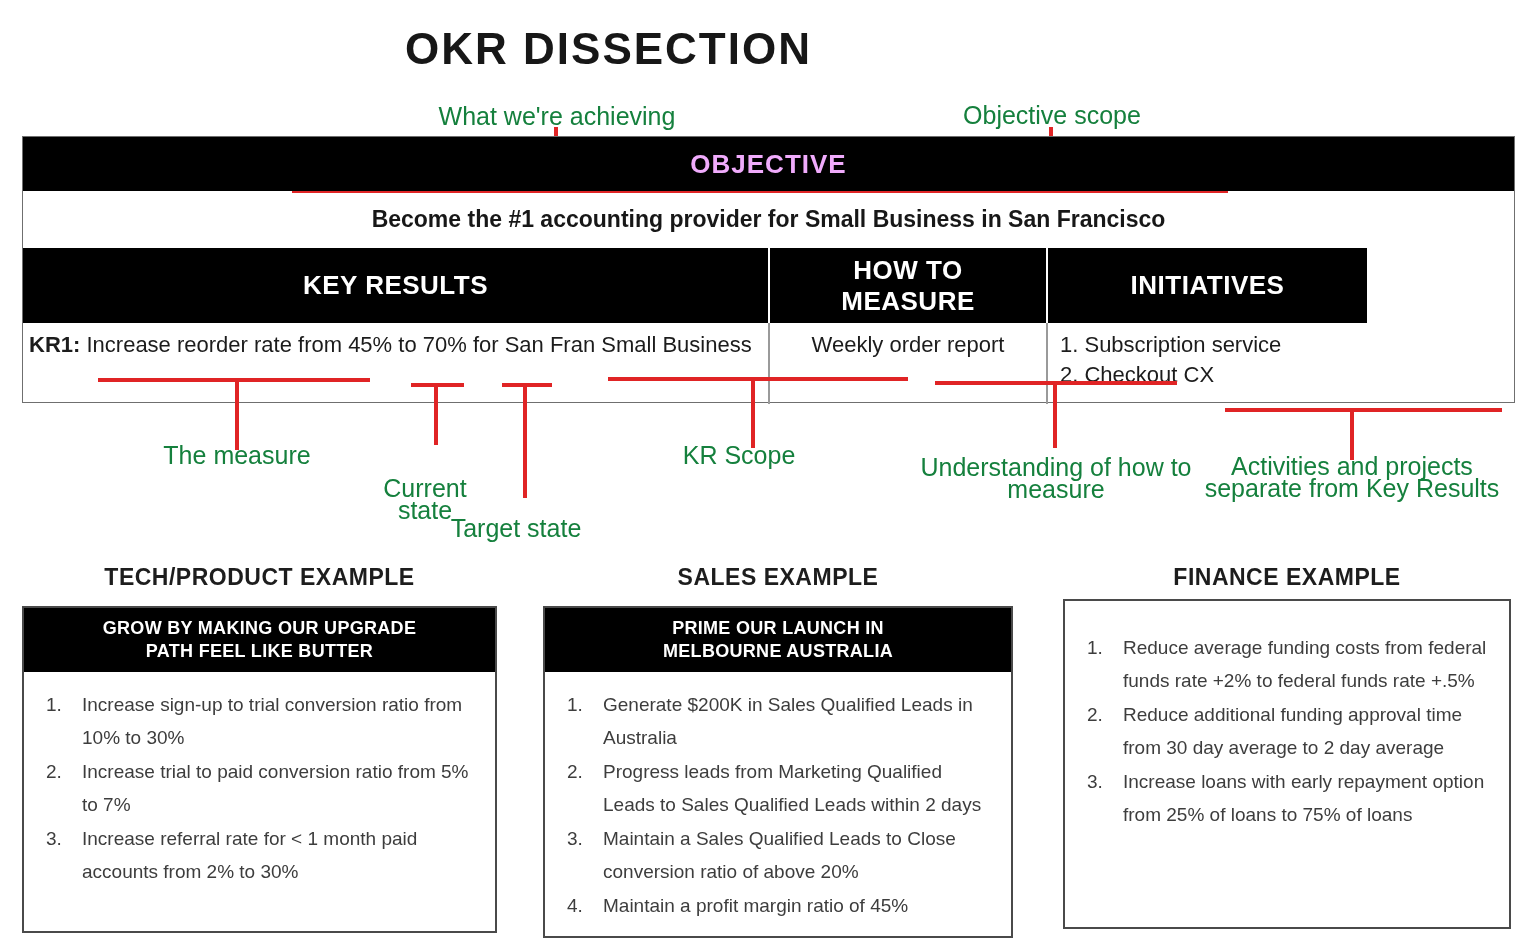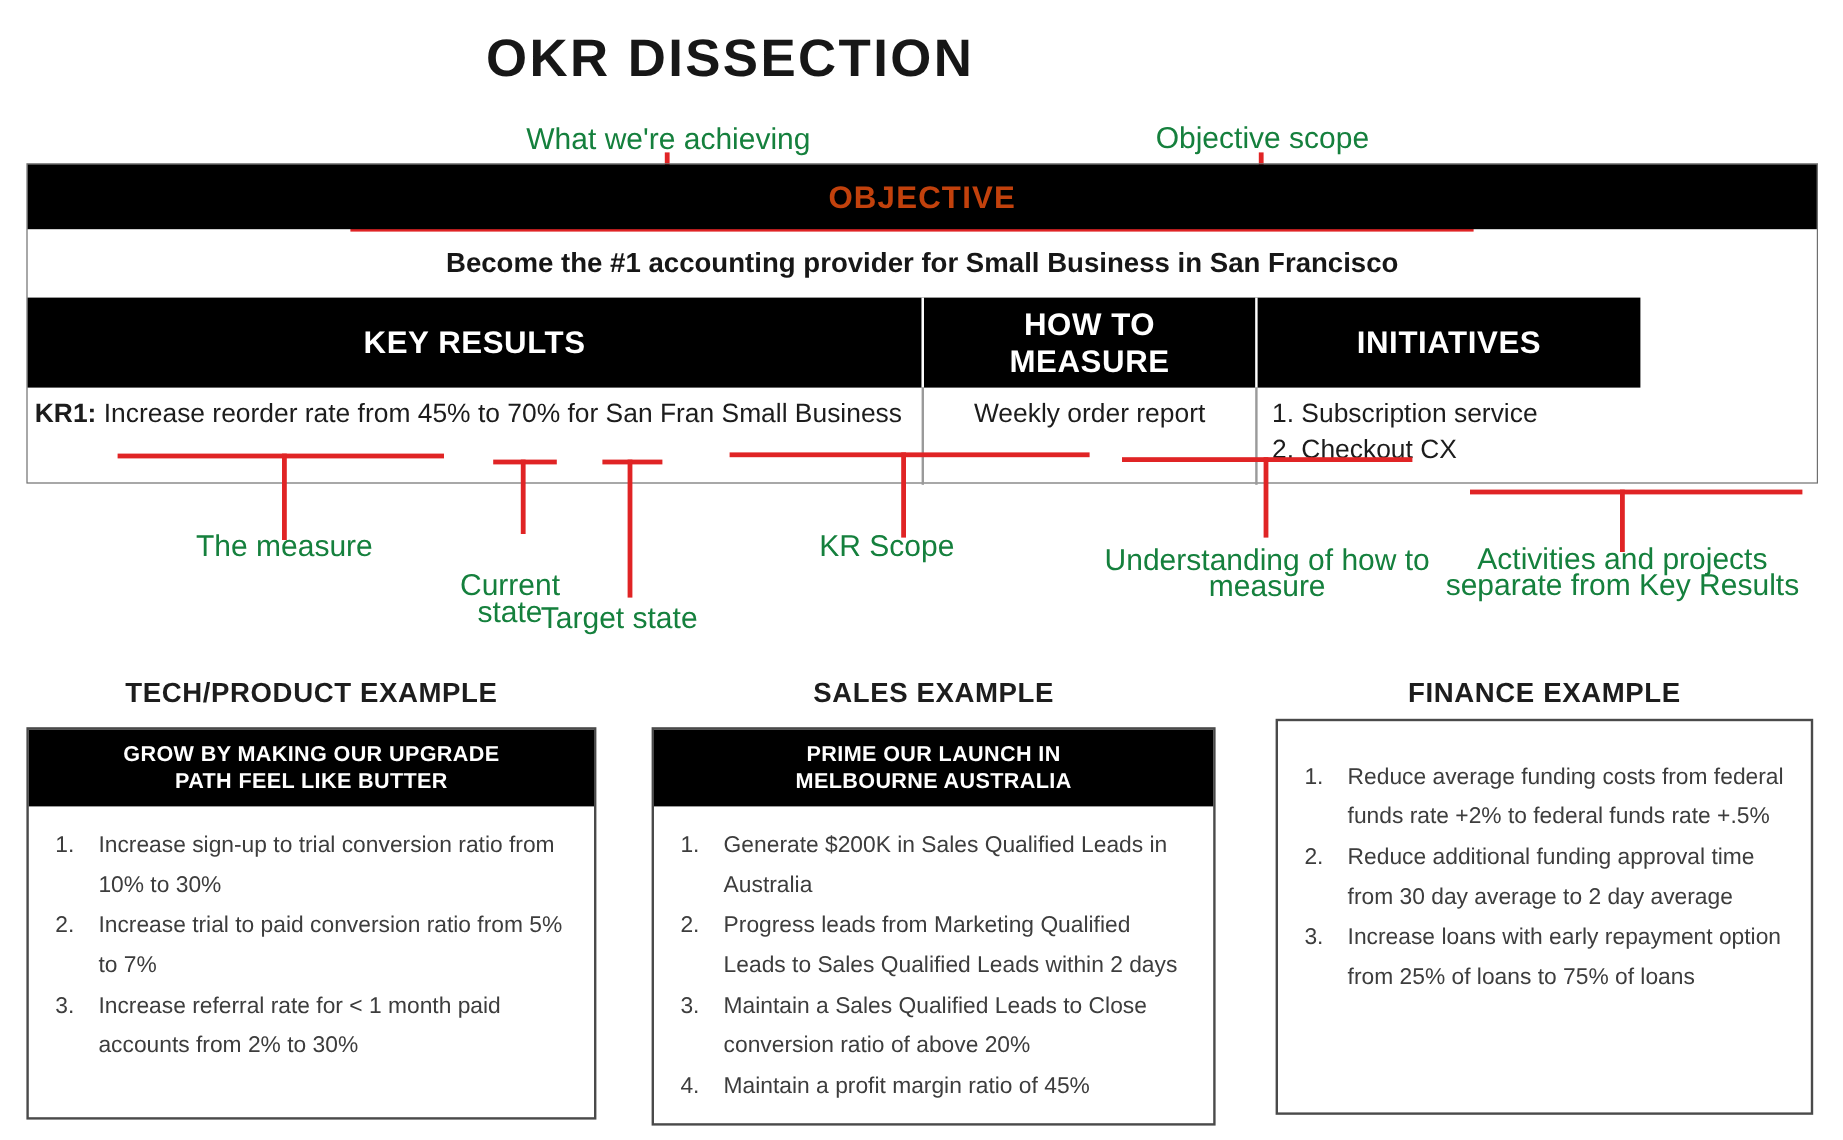--- a/index.html
+++ b/index.html
@@ -13,21 +13,21 @@
   }
   .red-label{
     position:absolute;color:#15803d;font-weight:400;font-size:25px;line-height:22px;
     text-align:center;transform:translateX(-50%);white-space:nowrap;
   }
   .hline,.vline{position:absolute;background:#e02425;}
   
   .okr-table{position:absolute;left:22px;top:136px;width:1493px;height:267px;
     border:1px solid #6f6f6f;box-sizing:border-box;}
   .t-row{position:absolute;left:0;width:1491px;box-sizing:border-box;}
-  .bar-black{background:#000;color:#c2410c;}
+  .bar-black{background:#000;color:#f0abfc;}
   .t-objective-header{top:0;height:54px;font-size:26px;font-weight:700;
     display:flex;align-items:center;justify-content:center;letter-spacing:1px;}
   .t-objective-text{top:54px;height:57px;display:flex;align-items:center;justify-content:center;
     font-size:23px;font-weight:700;color:#171717;}
   .t-col-headers{top:111px;height:75px;display:flex;}
   .t-col-headers .cell{background:#000;color:#fff;font-size:26px;font-weight:700;
     display:flex;align-items:center;justify-content:center;text-align:center;
     box-sizing:border-box;letter-spacing:0.5px;line-height:31px;}
   .t-body{top:186px;height:81px;display:flex;}
   .t-body .cell{box-sizing:border-box;font-size:22px;color:#1c1c1c;}
@@ -112,21 +112,21 @@
   <div class="hline" style="left:935px;top:381px;width:242px;height:4px;"></div>
   <div class="vline" style="left:1053px;top:381px;width:4px;height:67px;"></div>
   <div class="hline" style="left:1225px;top:408px;width:277px;height:4px;"></div>
   <div class="vline" style="left:1350px;top:408px;width:4px;height:52px;"></div>
 
   <div class="red-label" style="left:237px;top:444px;">The measure</div>
   <div class="red-label" style="left:425px;top:457px;margin-top:20px;">
     <div>Current</div>
     <div>state</div>
   </div>
-  <div class="red-label" style="left:516px;top:504px;">Target state</div>
+  <div class="red-label" style="left:516px;top:517px;">Target state</div>
   <div class="red-label" style="left:739px;top:444px;">KR Scope</div>
   <div class="red-label" style="left:1056px;top:456px;">
     <div>Understanding of how to</div>
     <div>measure</div>
   </div>
   <div class="red-label" style="left:1352px;top:455px;">
     <div>Activities and projects</div>
     <div>separate from Key Results</div>
   </div>
 

